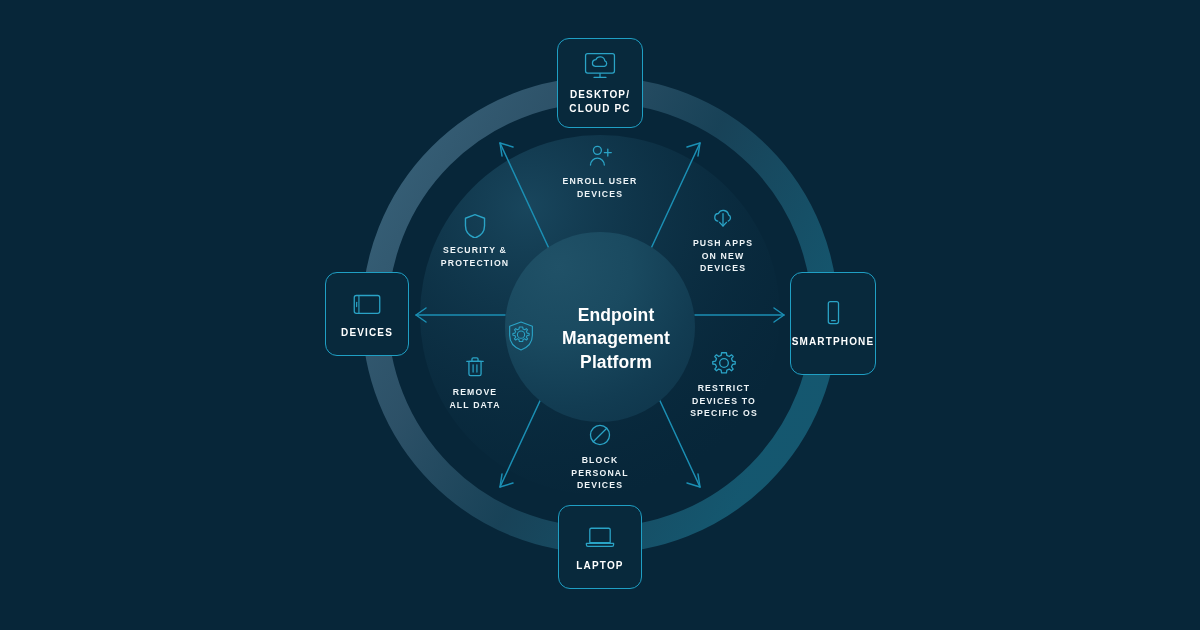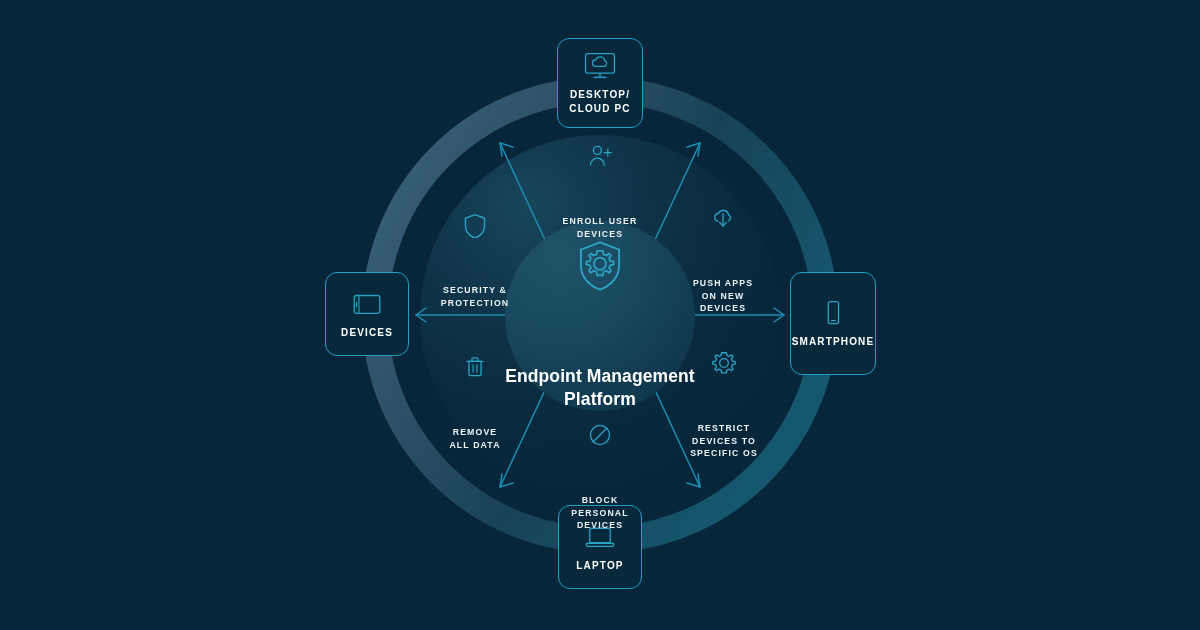--- a/index.html
+++ b/index.html
@@ -24,27 +24,27 @@
     left: 0;
     top: 0;
     width: 1200px;
     height: 630px;
   }
 
   
   .hub {
     position: absolute;
     left: 505px;
-    top: 221px;
+    top: 232px;
     width: 190px;
     height: 190px;
     border-radius: 50%;
     background: radial-gradient(circle at 28% 18%, #205167 0%, #1a4a60 35%, #123c52 68%, #0d3247 100%);
     display: flex;
-    flex-direction: column;
+    flex-direction: row;
     align-items: center;
     justify-content: space-between;
     box-sizing: border-box;
     padding-top: 18px;
   }
   .hub-icon { width: 54px; height: 54px; }
   .hub-title {
     margin-top: 6px;
     color: #ffffff;
     font-size: 17.5px;
@@ -88,21 +88,20 @@
   #device-smartphone { left: 790px; top: 272px; width: 86px; height: 103px; }
   #device-laptop  { left: 558px; top: 505px; width: 84px; height: 84px; }
 
   
   .spoke {
     position: absolute;
     display: flex;
     flex-direction: column;
     align-items: center;
     width: 130px;
-    gap: 40px;
   }
   .spoke .sp-icon {
     width: 26px;
     height: 26px;
     display: block;
     margin-bottom: 6px;
   }
   .spoke .sp-label {
     color: #eef4f7;
     font-size: 8.7px;

